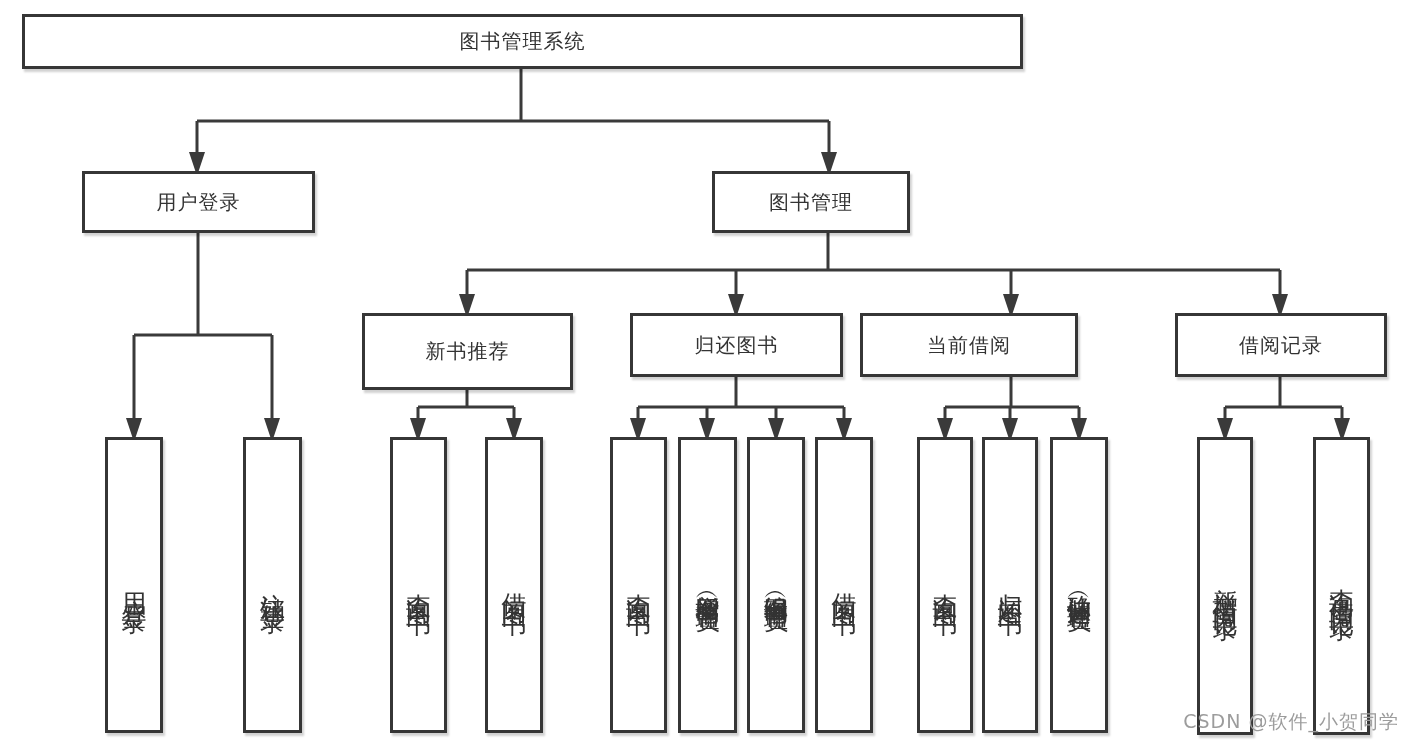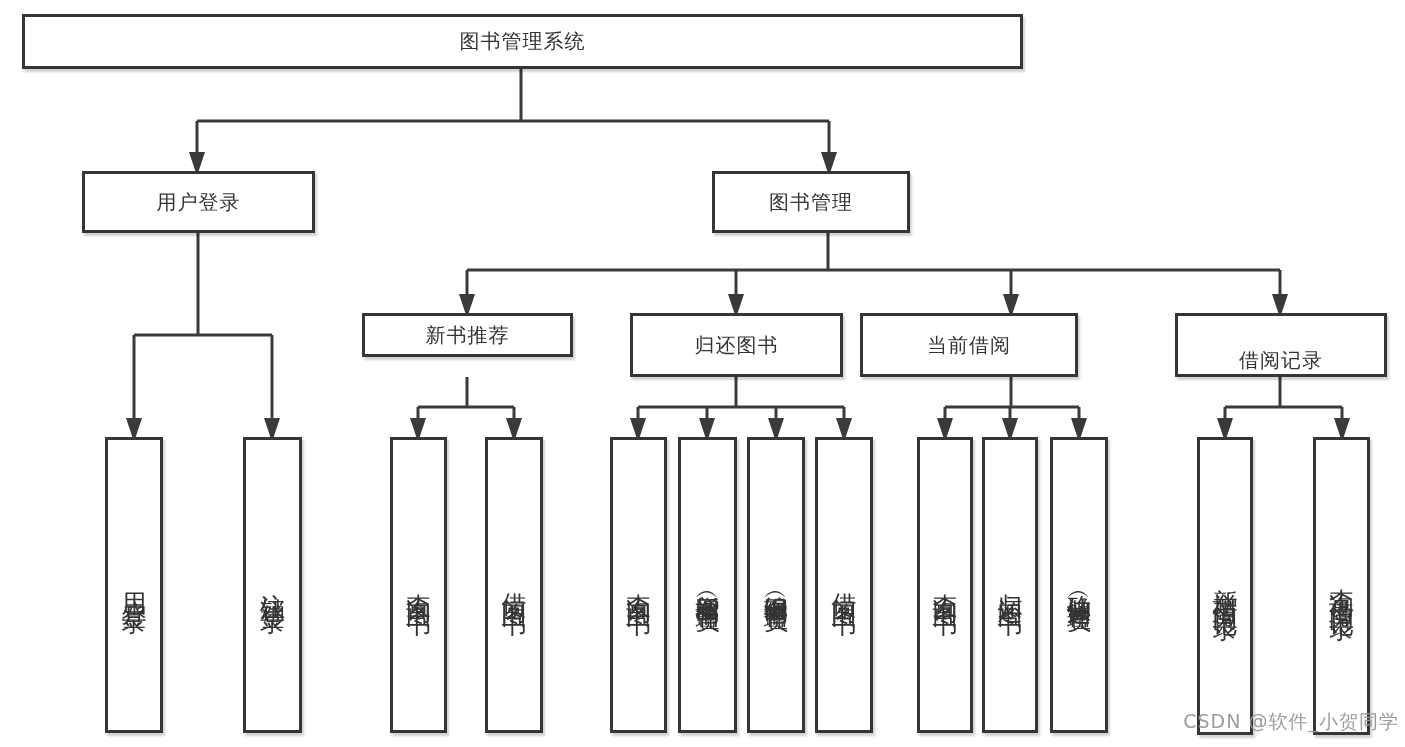--- a/index.html
+++ b/index.html
@@ -69,30 +69,30 @@
     <span class="label">图书管理系统</span>
   </div>
 
   <div class="box h" style="left:82px; top:171px; width:233px; height:62px;">
     <span class="label">用户登录</span>
   </div>
   <div class="box h" style="left:712px; top:171px; width:198px; height:62px;">
     <span class="label">图书管理</span>
   </div>
 
-  <div class="box h" style="left:362px; top:313px; width:211px; height:44px;">
+  <div class="box h" style="left:362px; top:313px; width:211px; height:77px;">
     <span class="label">新书推荐</span>
   </div>
   <div class="box h" style="left:630px; top:313px; width:213px; height:64px;">
     <span class="label">归还图书</span>
   </div>
   <div class="box h" style="left:860px; top:313px; width:218px; height:64px;">
     <span class="label">当前借阅</span>
   </div>
-  <div class="box h" style="left:1175px; top:313px; width:212px; height:64px;align-items:flex-end;">
+  <div class="box h" style="left:1175px; top:313px; width:212px; height:64px;">
     <span class="label">借阅记录</span>
   </div>
 
   <div class="box v" style="left:105px; top:437px; width:58px; height:296px;">
     <span class="label">用户登录</span>
   </div>
   <div class="box v" style="left:243px; top:437px; width:59px; height:296px;">
     <span class="label">注销登录</span>
   </div>
 

